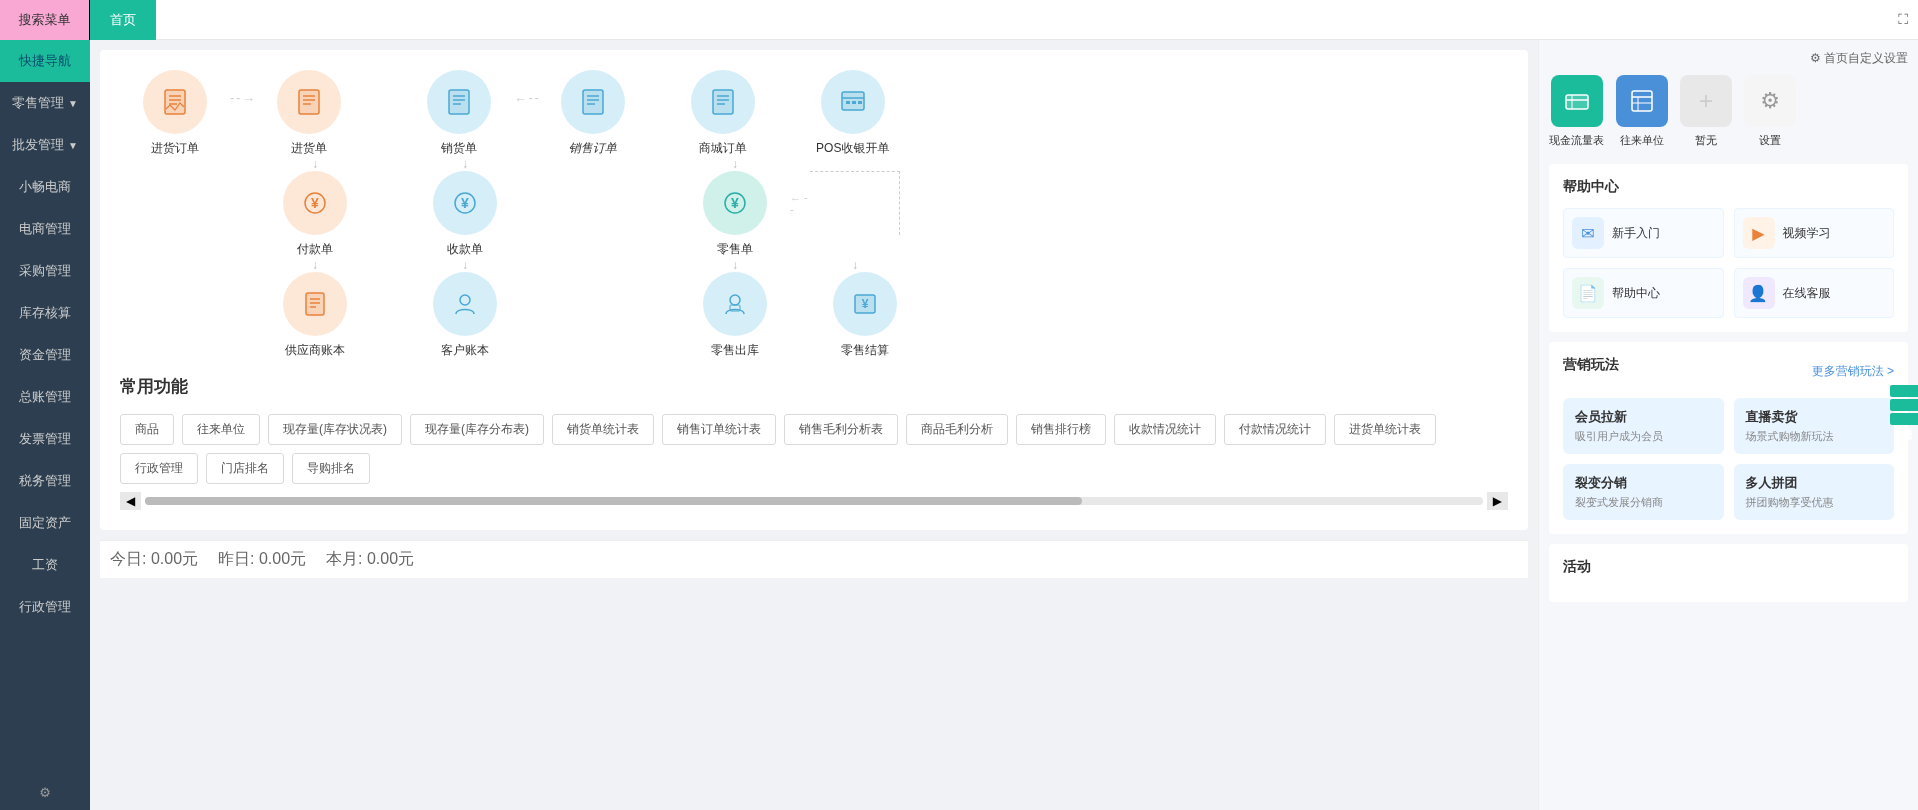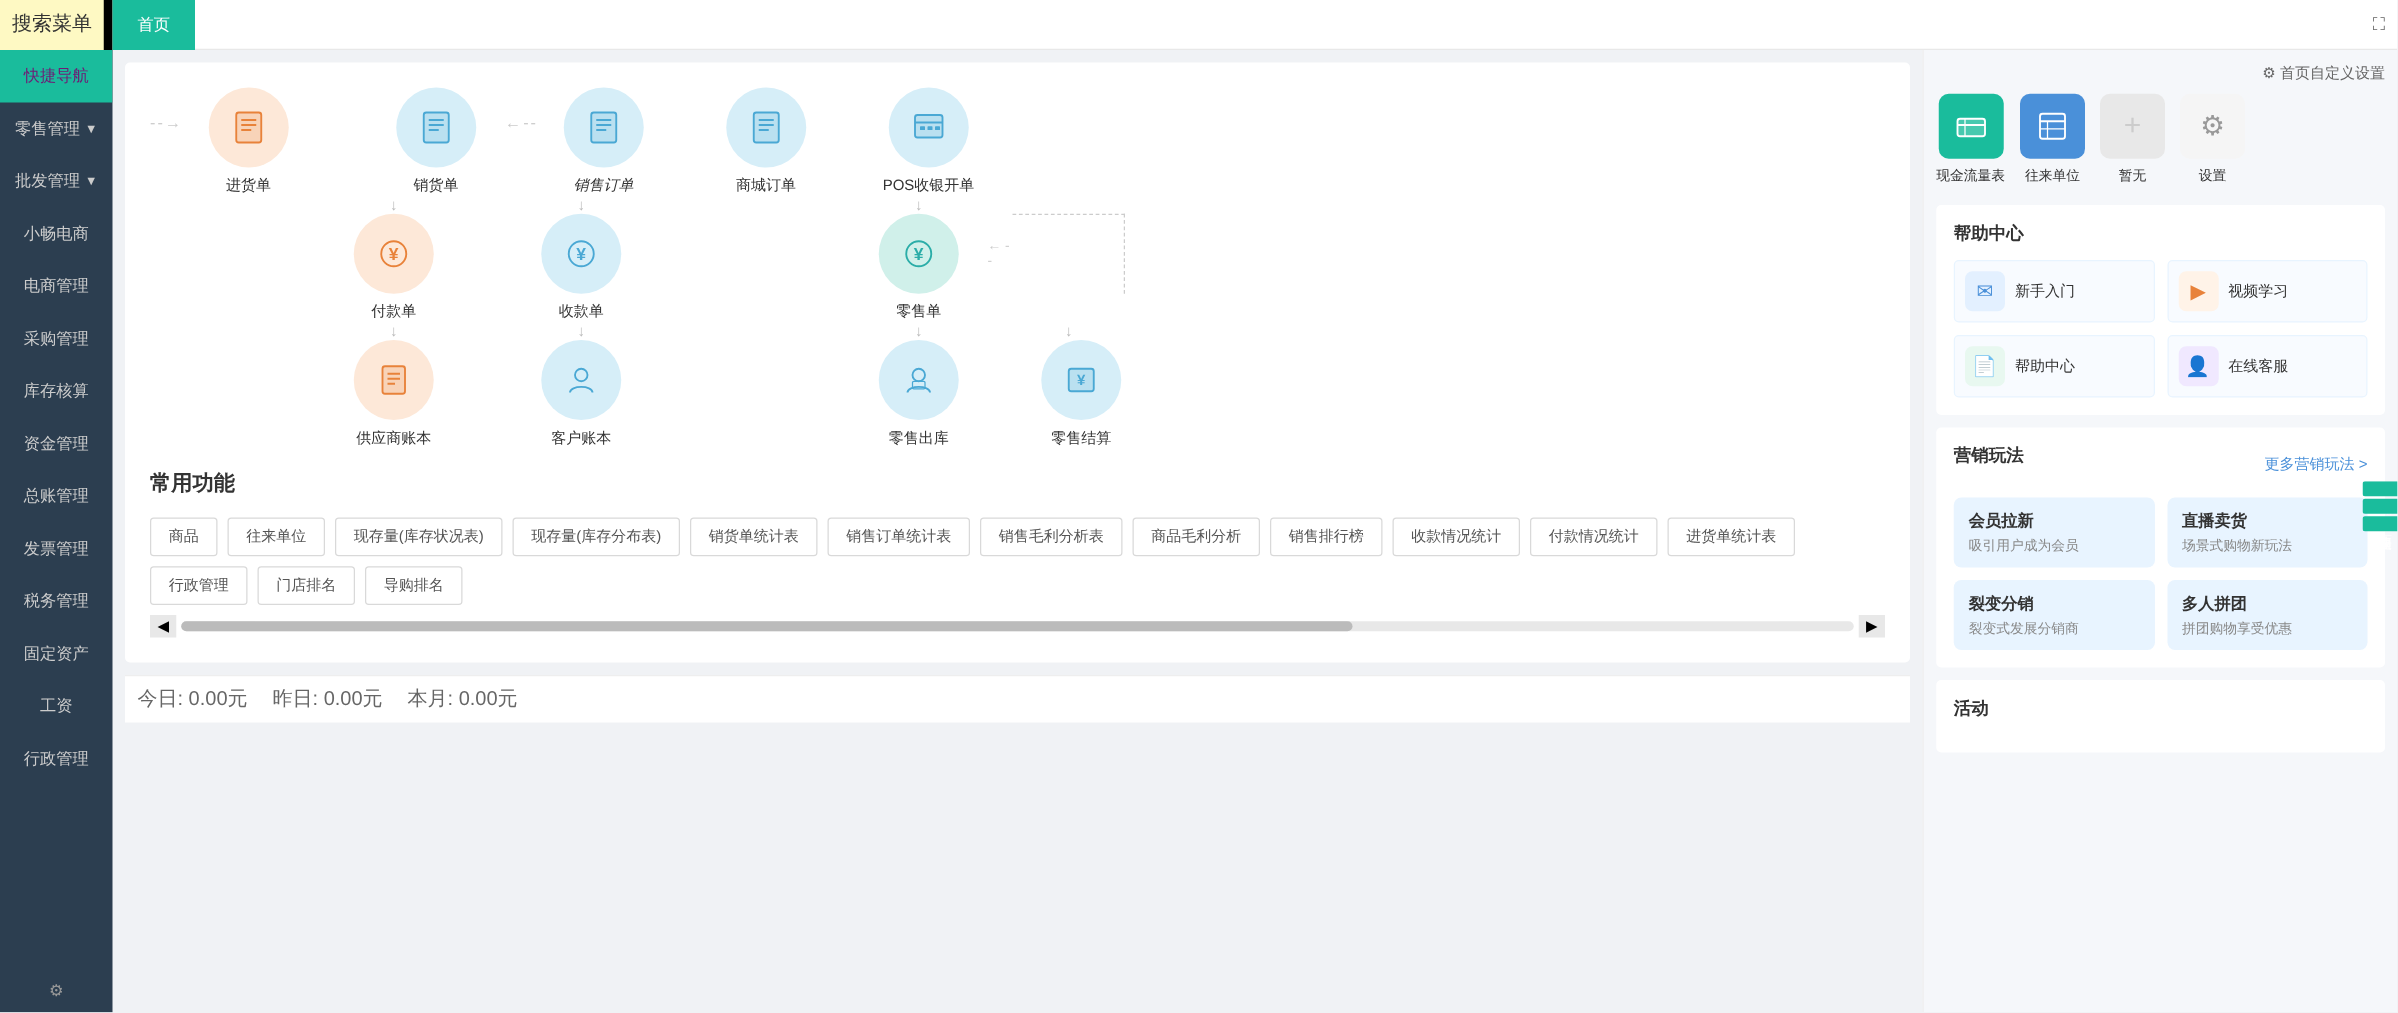--- a/index.html
+++ b/index.html
@@ -1,30 +1,30 @@
 <!DOCTYPE html>
 <html><head>
   <meta charset="utf-8">
   <style>
     * { box-sizing: border-box; margin: 0; padding: 0; }
     body { font-family: 'Microsoft YaHei', Arial, sans-serif; font-size: 13px; background: #f0f2f5; display: flex; flex-direction: column; height: 810px; overflow: hidden; }
 
     
     .top-bar { display: flex; align-items: center; background: #fff; height: 40px; border-bottom: 1px solid #e8e8e8; }
-    .search-menu { width: 90px; height: 40px; display: flex; align-items: center; justify-content: center; background: #fef9c3; color: #333; font-size: 16px; cursor: pointer; border-right: 7px solid #000000; }
+    .search-menu { width: 90px; height: 40px; display: flex; align-items: center; justify-content: center; background: #f9a8d4; color: #333; font-size: 13px; cursor: pointer; border-right: 1px solid #000000; }
     .tab-home { background: #1abc9c; color: #fff; padding: 0 20px; height: 40px; display: flex; align-items: center; font-size: 13px; cursor: pointer; }
     .expand-btn { margin-left: auto; margin-right: 10px; color: #666; cursor: pointer; font-size: 14px; }
 
     
     .main-layout { display: flex; flex: 1; overflow: hidden; }
 
     
     .sidebar { width: 90px; background: #2c3e50; color: #fff; display: flex; flex-direction: column; overflow-y: auto; flex-shrink: 0; }
     .sidebar-item { padding: 12px 0; text-align: center; cursor: pointer; font-size: 13px; color: #ccc; display: flex; align-items: center; justify-content: center; gap: 4px; }
-    .sidebar-item.active { background: #1abc9c; color: #701a75; }
+    .sidebar-item.active { background: #1abc9c; color: #0c4a6e; }
     .sidebar-item .arrow { font-size: 10px; }
     .sidebar-bottom { margin-top: auto; padding: 10px 0; text-align: center; color: #999; cursor: pointer; }
 
     
     .content-area { flex: 1; display: flex; overflow: hidden; }
 
     
     .main-panel { flex: 1; overflow-y: auto; padding: 10px; }
 
     
@@ -124,20 +124,33 @@
 
   <div class="content-area">
 
     <div class="main-panel">
       <div class="quick-nav-card">
 
         <div style="display:flex; flex-direction:column; gap:0;">
 
           <div style="display:flex; align-items:flex-start;">
 
+            <div class="flow-node-col" style="align-items:center; width:110px;">
+              <div class="flow-circle orange">
+                <svg width="30" height="30" viewBox="0 0 30 30" fill="none">
+                    <rect x="5" y="3" width="20" height="24" rx="2" fill="#e8823a" opacity="0.2"></rect>
+                    <rect x="5" y="3" width="20" height="24" rx="2" stroke="#e8823a" stroke-width="1.5" fill="none"></rect>
+                    <line x1="9" y1="9" x2="21" y2="9" stroke="#e8823a" stroke-width="1.5"></line>
+                    <line x1="9" y1="13" x2="21" y2="13" stroke="#e8823a" stroke-width="1.5"></line>
+                    <line x1="9" y1="17" x2="17" y2="17" stroke="#e8823a" stroke-width="1.5"></line>
+                    <path d="M6 22 L10 18 L15 23 L20 16 L24 20" stroke="#e8823a" stroke-width="1.2" fill="none"></path>
+                  </svg>
+              </div>
+              <div class="flow-label">进货订单</div>
+            </div>
 
             <div style="display:flex;align-items:center;padding-bottom:24px;padding-top:20px;color:#ccc;font-size:13px;letter-spacing:-1px;">- - →</div>
 
             <div class="flow-node-col" style="align-items:center; width:110px;">
               <div class="flow-circle orange">
                 <svg width="30" height="30" viewBox="0 0 30 30" fill="none">
                     <rect x="5" y="3" width="20" height="24" rx="2" fill="#e8823a" opacity="0.2"></rect>
                     <rect x="5" y="3" width="20" height="24" rx="2" stroke="#e8823a" stroke-width="1.5" fill="none"></rect>
                     <line x1="9" y1="9" x2="21" y2="9" stroke="#e8823a" stroke-width="1.5"></line>
                     <line x1="9" y1="13" x2="21" y2="13" stroke="#e8823a" stroke-width="1.5"></line>

